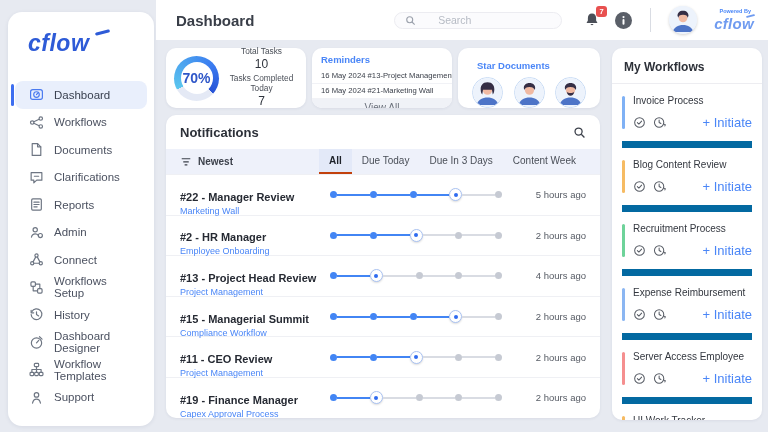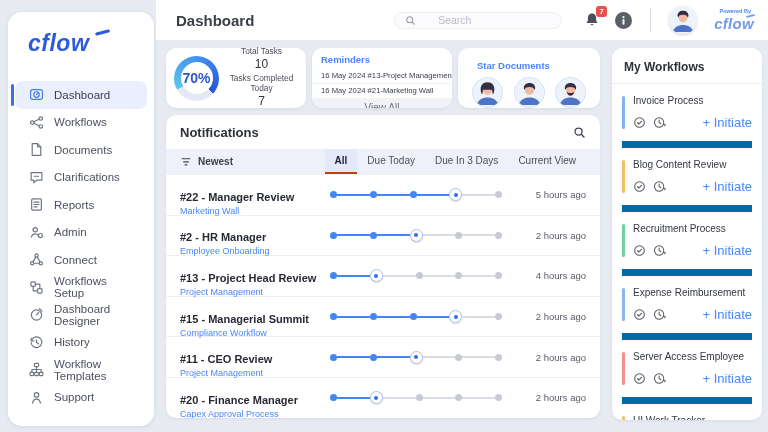--- a/index.html
+++ b/index.html
@@ -223,36 +223,36 @@
               <rect x="1.8" y="1.8" width="4.2" height="4.2" rx="1"></rect>
               <rect x="8" y="8" width="4.2" height="4.2" rx="1"></rect>
               <path d="M6 3.9h4.1v4.1M3.9 6v4.1H8"></path>
             </svg>
           </span>
           <span>Workflows Setup</span>
         </div>
         <div class="menu-item">
           <span class="mi-icon">
             <svg viewBox="0 0 14 14">
+              <path d="M2.6 4.4A5 5 0 1 1 2 7"></path>
+              <path d="M2 3v2.4h2.4"></path>
+              <path d="M7 4.4V7l2 1.4"></path>
+            </svg>
+          </span>
+          <span>History</span>
+        </div>
+        <div class="menu-item">
+          <span class="mi-icon">
+            <svg viewBox="0 0 14 14">
               <circle cx="7" cy="7.4" r="4.8"></circle>
               <path d="M7 7.4l2.1-2.4"></path>
               <path d="M9.8 1.6l2.4 2.2"></path>
             </svg>
           </span>
           <span>Dashboard Designer</span>
-        </div>
-        <div class="menu-item">
-          <span class="mi-icon">
-            <svg viewBox="0 0 14 14">
-              <path d="M2.6 4.4A5 5 0 1 1 2 7"></path>
-              <path d="M2 3v2.4h2.4"></path>
-              <path d="M7 4.4V7l2 1.4"></path>
-            </svg>
-          </span>
-          <span>History</span>
         </div>
         <div class="menu-item">
           <span class="mi-icon">
             <svg viewBox="0 0 14 14">
               <rect x="5" y="1.3" width="4" height="3" rx=".8"></rect>
               <rect x="1" y="9.7" width="3.4" height="3" rx=".8"></rect>
               <rect x="5.3" y="9.7" width="3.4" height="3" rx=".8"></rect>
               <rect x="9.6" y="9.7" width="3.4" height="3" rx=".8"></rect>
               <path d="M7 4.3V7M7 7H2.7v2.7M7 7h4.3v2.7M7 7v2.7"></path>
             </svg>
@@ -380,21 +380,21 @@
           <svg viewBox="0 0 14 14">
               <path d="M2 3.2h10M3.8 6.8h6.4M5.4 10.4h3.2"></path>
             </svg>
         </span>
         <span>Newest</span>
       </div>
       <div class="tabs" id="tabs">
           <div class="tab active">All</div>
           <div class="tab">Due Today</div>
           <div class="tab">Due In 3 Days</div>
-          <div class="tab">Current View</div>
+          <div class="tab">Content Week</div>
         </div>
     </div>
     <div id="notif-rows">
         <div class="n-row">
           <div class="n-left">
             <div class="n-title">#22 - Manager Review</div>
             <div class="n-sub">Marketing Wall</div>
           </div>
           <div class="slider">
             <span class="dot done"></span>
@@ -476,21 +476,21 @@
             <span class="dot current"></span>
             <span class="seg todo"></span>
             <span class="dot todo"></span>
             <span class="seg todo"></span>
             <span class="dot todo"></span>
           </div>
           <div class="n-time">2 hours ago</div>
         </div>
         <div class="n-row">
           <div class="n-left">
-            <div class="n-title">#20 - Finance Manager</div>
+            <div class="n-title">#19 - Finance Manager</div>
             <div class="n-sub">Capex Approval Process</div>
           </div>
           <div class="slider">
             <span class="dot done"></span>
             <span class="seg done"></span>
             <span class="dot current"></span>
             <span class="seg todo"></span>
             <span class="dot todo"></span>
             <span class="seg todo"></span>
             <span class="dot todo"></span>

